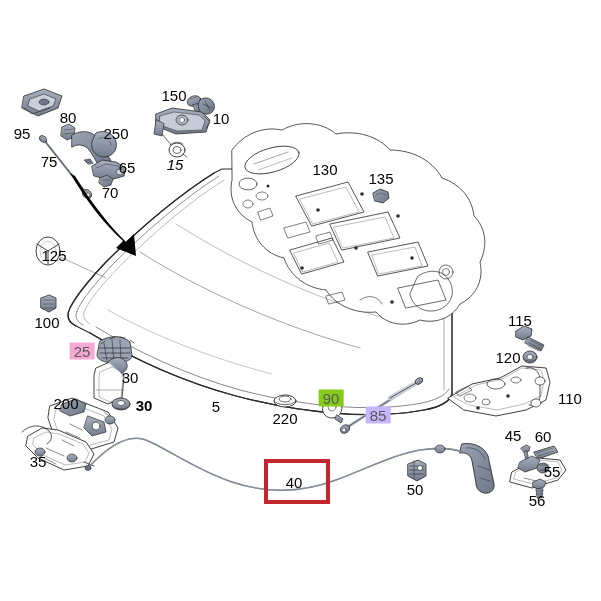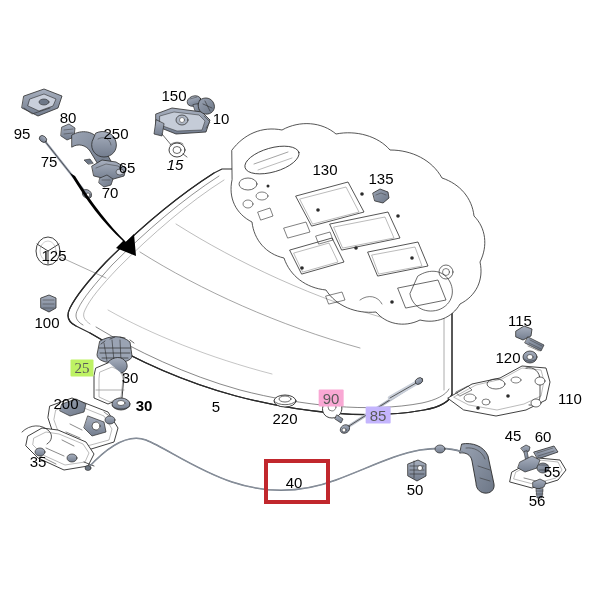--- a/index.html
+++ b/index.html
@@ -375,28 +375,28 @@
       <div class="callout" style="left: 49px; top: 161px;">75</div>
       <div class="callout" style="left: 127px; top: 167px;">65</div>
       <div class="callout" style="left: 110px; top: 192px;">70</div>
       <div class="callout" style="left: 174px; top: 95px;">150</div>
       <div class="callout" style="left: 221px; top: 118px; text-align: center;">10</div>
       <div class="callout" style="left: 175px; top: 164px; font-style: italic;">15</div>
       <div class="callout" style="left: 325px; top: 169px;">130</div>
       <div class="callout" style="left: 381px; top: 178px;">135</div>
       <div class="callout" style="left: 54px; top: 233px; margin-top: 22px;">125</div>
       <div class="callout" style="left: 47px; top: 322px;">100</div>
-      <div class="callout hl" style="left: 82px; top: 368px; color: rgb(90, 90, 90); background: #bef264; font-family: Liberation Serif, serif;">25</div>
+      <div class="callout hl" style="left: 82px; top: 351px; color: rgb(90, 90, 90); background: #f9a8d4;">25</div>
       <div class="callout" style="left: 130px; top: 377px;">30</div>
       <div class="callout" style="left: 144px; top: 405px; font-weight: bold;">30</div>
       <div class="callout" style="left: 66px; top: 403px;">200</div>
       <div class="callout" style="left: 38px; top: 461px;">35</div>
       <div class="callout" style="left: 216px; top: 406px;">5</div>
       <div class="callout" style="left: 285px; top: 418px;">220</div>
-      <div class="callout hl" style="left: 331px; top: 398px; color: rgb(90, 90, 90); background: #f9a8d4;">90</div>
+      <div class="callout hl" style="left: 331px; top: 398px; color: rgb(90, 90, 90); background: #84cc16;">90</div>
       <div class="callout hl" style="left: 378px; top: 415px; color: rgb(90, 90, 90); background: #c4b5fd;">85</div>
       <div class="callout" style="left: 294px; top: 482px;">40</div>
       <div class="callout" style="left: 415px; top: 489px;">50</div>
       <div class="callout" style="left: 520px; top: 320px;">115</div>
       <div class="callout" style="left: 508px; top: 357px;">120</div>
       <div class="callout" style="left: 570px; top: 398px;">110</div>
       <div class="callout" style="left: 513px; top: 435px;">45</div>
       <div class="callout" style="left: 543px; top: 436px;">60</div>
       <div class="callout" style="left: 552px; top: 471px;">55</div>
       <div class="callout" style="left: 537px; top: 500px;">56</div>

